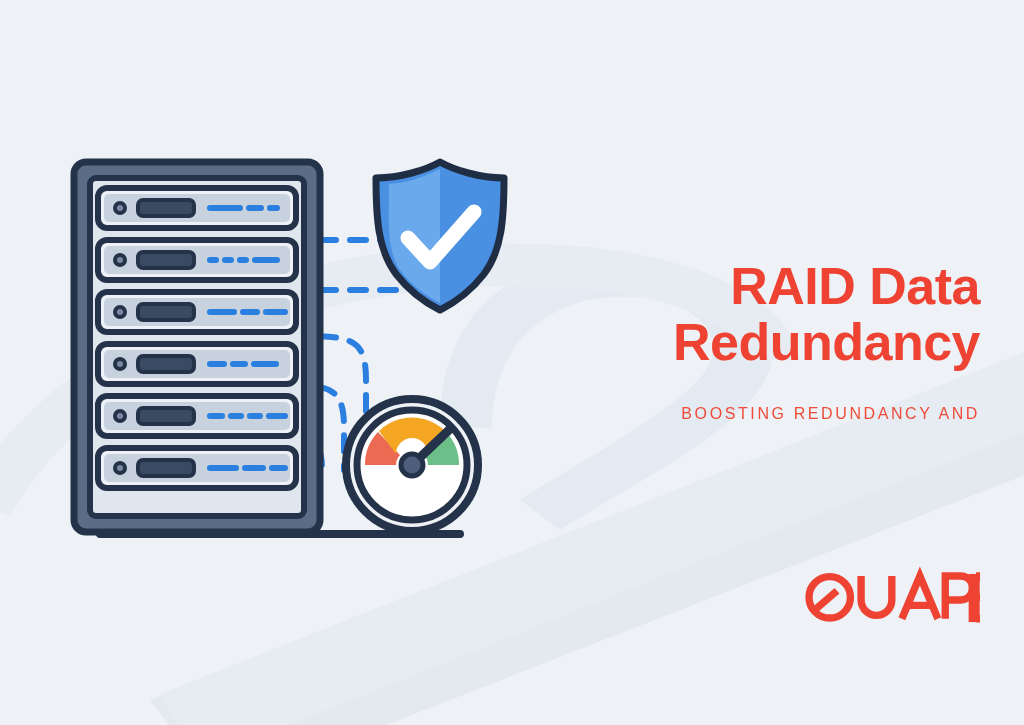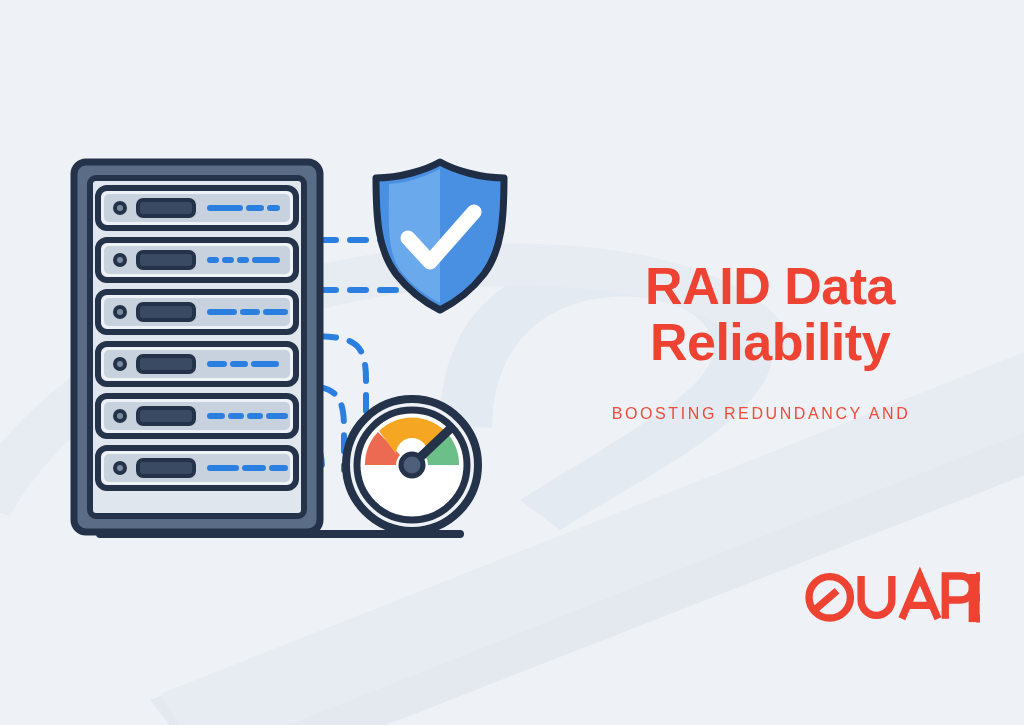--- a/index.html
+++ b/index.html
@@ -29,33 +29,33 @@
     left: 60px;
     top: 140px;
     width: 460px;
     height: 430px;
   }
   .text-block {
     position: absolute;
     left: 560px;
     top: 258px;
     width: 420px;
-    text-align: center;
+    text-align: right;
   }
   .title {
     margin: 0;
     font-family: "Liberation Sans", sans-serif;
     font-size: 52px;
     line-height: 1.08;
     font-weight: bold;
     color: #ee4332;
     letter-spacing: -0.5px;
   }
   .subtitle {
-    margin: 32px 18px 0 0;
+    margin: 32px 0 0 0;
     font-family: "Liberation Sans", sans-serif;
     font-size: 16px;
     line-height: 1.55;
     font-weight: normal;
     color: #ef4b39;
     letter-spacing: 2.6px;
     text-transform: uppercase;
   }
   .subtitle .sub-line {
     display: block;
@@ -208,21 +208,21 @@
       <path d="M 386 292 A 47 47 0 0 1 399 325 L 368 325 A 15 15 0 0 0 364 315 Z" fill="#6cbf88"></path>
 
       <path d="M 352 325 L 390 289" stroke="#24324a" stroke-width="9" stroke-linecap="round"></path>
       <circle cx="352" cy="325" r="11" fill="#4d5f7a" stroke="#24324a" stroke-width="5"></circle>
     </g>
   </svg>
 
   <div class="text-block">
     <h1 class="title">
       <span>RAID Data</span><br>
-      <span>Reliability</span>
+      <span>Redundancy</span>
     </h1>
     <p class="subtitle">
       <span class="sub-line">Boosting Redundancy and</span>
     </p>
   </div>
 
   <div class="logo-block">
     <svg class="logo-svg" width="175" height="62" viewBox="0 0 262 92" xmlns="http://www.w3.org/2000/svg">
       <g fill="none" stroke="#ee4332" stroke-width="11">
 

